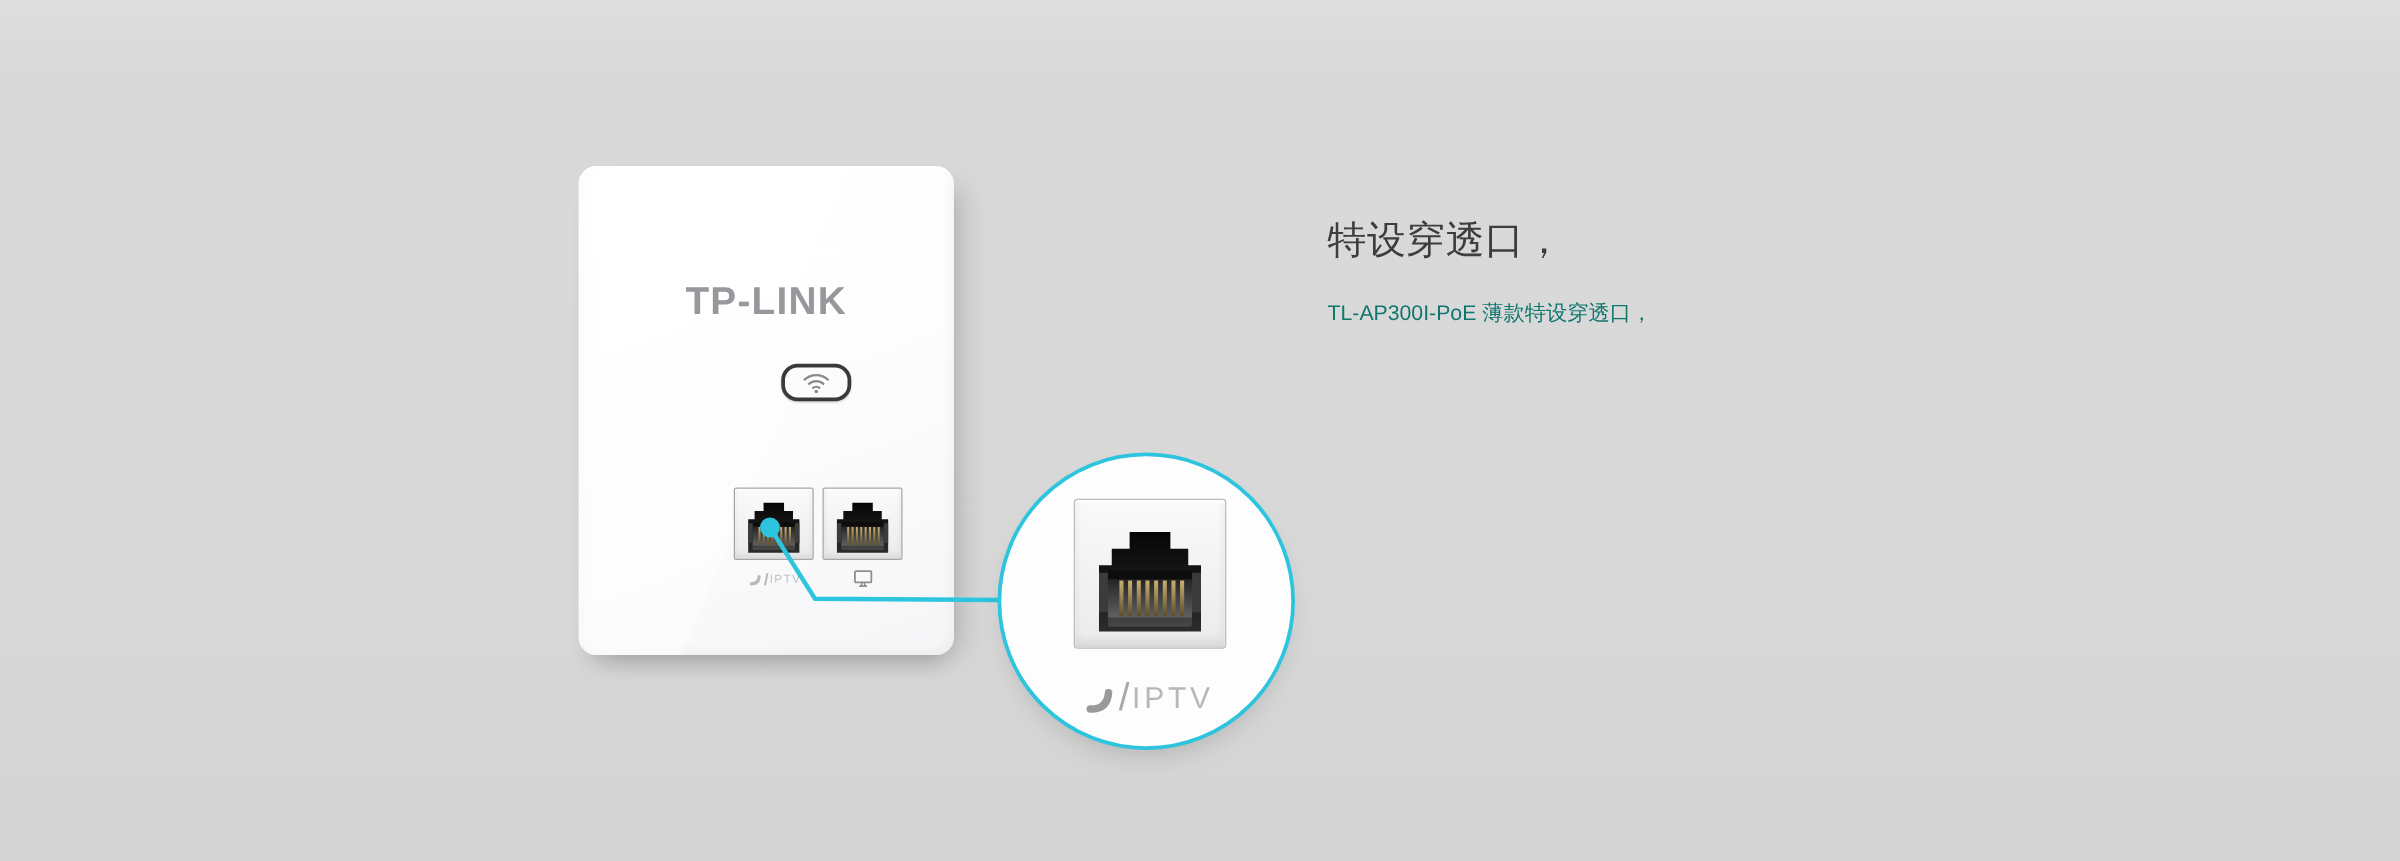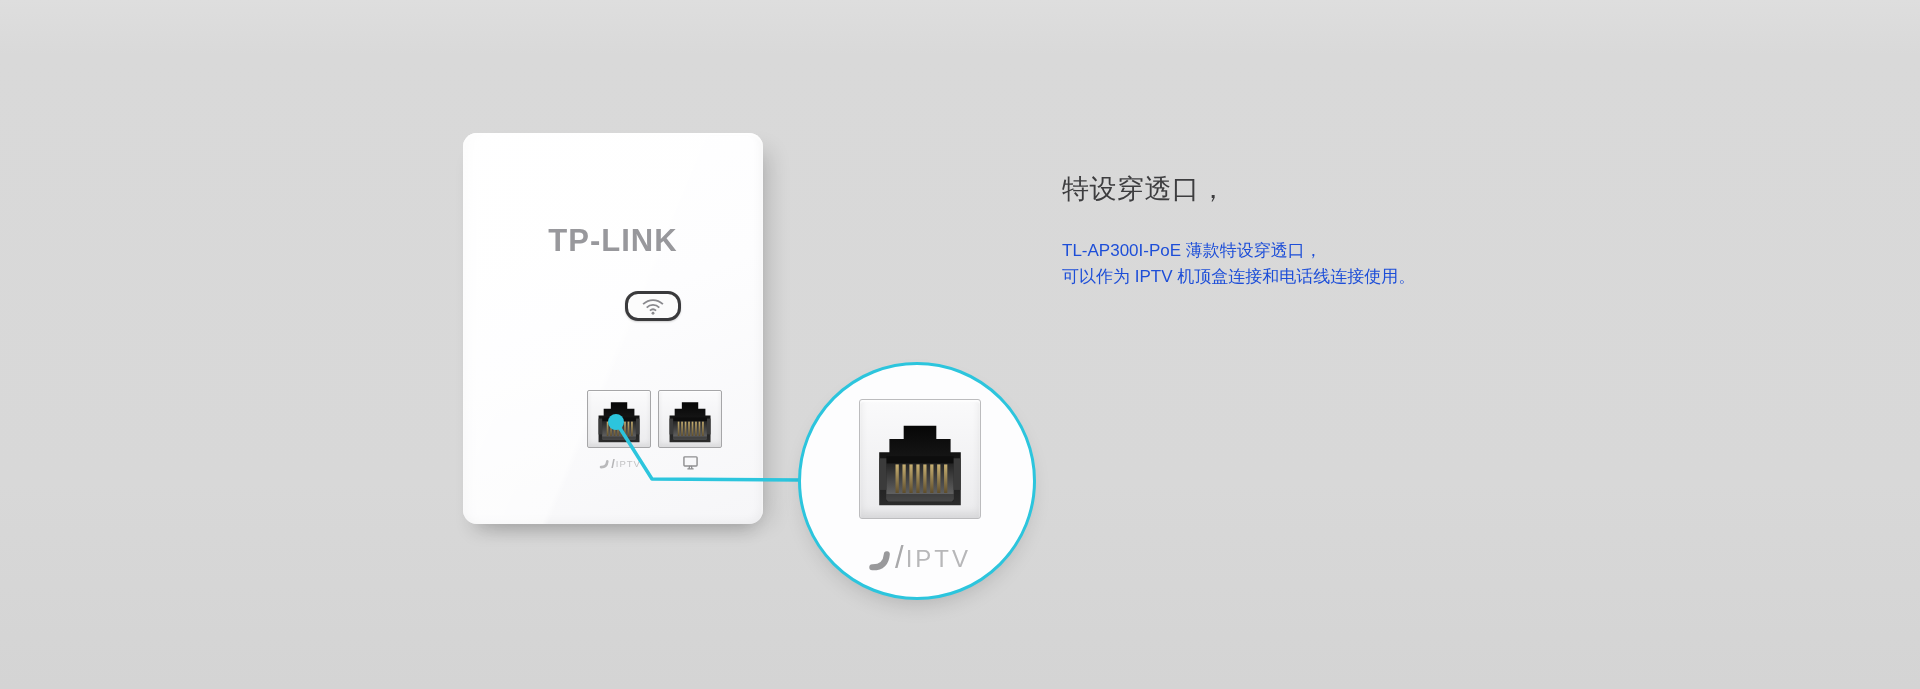--- a/index.html
+++ b/index.html
@@ -88,22 +88,22 @@
   .callout-label{
     position:absolute;left:0;right:0;top:176px;height:36px;
     display:flex;align-items:center;justify-content:center;gap:2px;
   }
   .phone-ico-lg{width:30px;height:30px;color:#99999b;}
   .callout-label .sep{font-size:31px;font-weight:300;color:#a9a9ab;line-height:1;transform:translateY(-2px);}
   .callout-label .tag{font-size:24px;letter-spacing:3px;color:#b7b7b9;font-weight:400;}
 
   
   .copy{position:absolute;left:1062px;top:168px;z-index:1;}
-  .copy .headline{font-size:27px;line-height:47px;color:#3d3d3f;font-weight:400;letter-spacing:0.5px;font-family:Liberation Mono, monospace;}
-  .copy .body{margin-top:23px;font-size:17px;line-height:26px;color:#1d4ed8;font-weight:400;}
+  .copy .headline{font-size:31px;line-height:47px;color:#3d3d3f;font-weight:400;letter-spacing:0.5px;}
+  .copy .body{margin-top:23px;font-size:17px;line-height:26px;color:#0f766e;font-weight:400;}
   .copy .line{display:block;}
 </style>
 </head>
 <body>
 
 <svg width="0" height="0" style="position:absolute" aria-hidden="true">
   <defs>
     <linearGradient id="g-hat" x1="0" y1="0" x2="0" y2="1">
       <stop offset="0" stop-color="#060606"></stop>
         <stop offset="1" stop-color="#2c2c2c"></stop>
@@ -200,17 +200,16 @@
       <span class="tag">IPTV</span>
     </div>
   </div>
 
   <div class="copy">
     <h1 class="headline">
       <span class="line">特设穿透口，</span>
     </h1>
     <p class="body">
       <span class="line">TL-AP300I-PoE 薄款特设穿透口，</span>
-      <span class="line">可以作为 IPTV 机顶盒连接和电话线连接使用。</span>
     </p>
   </div>
 
 </div>
 
 </body></html>

